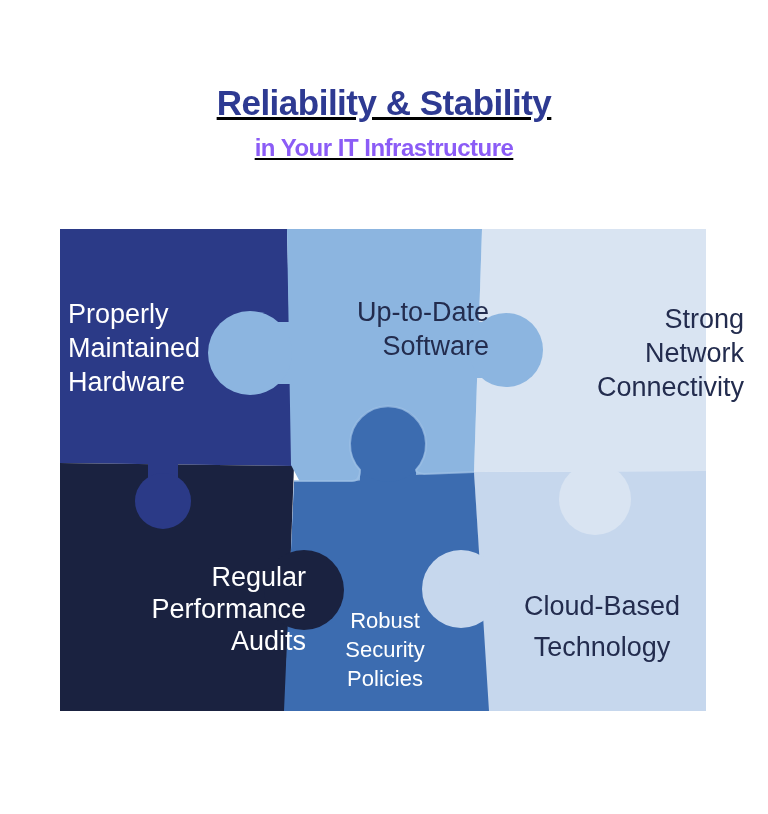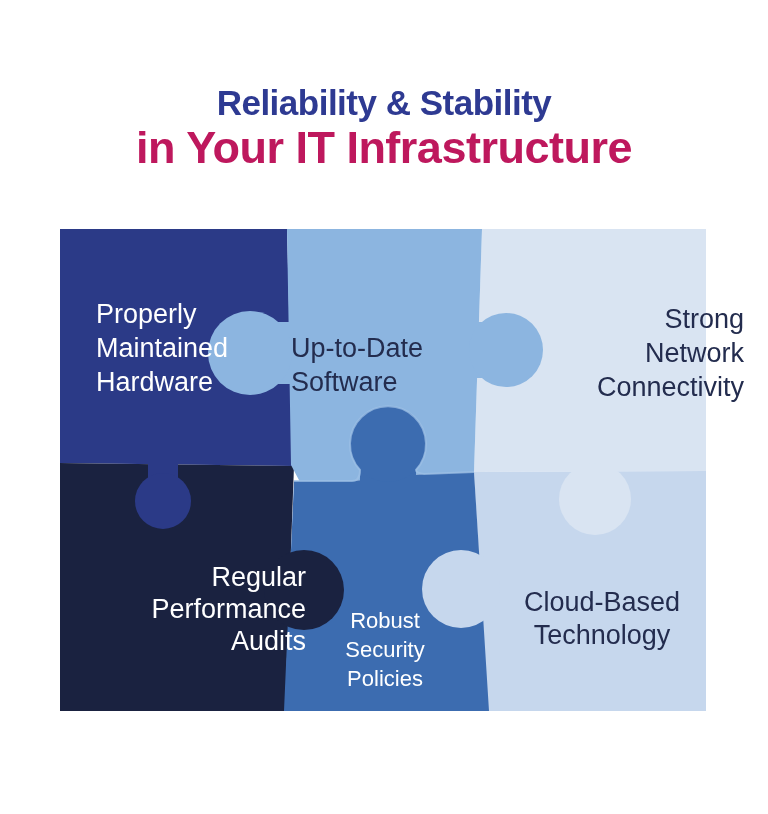--- a/index.html
+++ b/index.html
@@ -9,45 +9,46 @@
     background:#ffffff;
     overflow:hidden;
     font-family:"Liberation Sans", sans-serif;
   }
   .title{
     position:absolute;
     top:80px;left:0;right:0;
     text-align:center;
     font-weight:700;
     letter-spacing:-0.5px;
+    text-decoration:underline;
   }
   .title-line1{
     font-size:35px;line-height:45px;
     color:#2e3a92;
   }
   .title-line2{
-    font-size:45px;line-height:45px;
-    color:#be185d;
+    font-size:24px;line-height:45px;
+    color:#8b5cf6;
   }
   .puzzle-svg{position:absolute;left:0;top:0;}
   .piece-label{
     position:absolute;
     white-space:pre-line;
     font-size:27px;
     line-height:34px;
     font-weight:400;
   }
   .label-light{color:#ffffff;}
   .label-dark{color:#232c4e;}
-  .lbl-tl{left:96px;top:297px;width:200px;text-align:left;}
-  .lbl-tm{left:291px;top:295px;width:220px;text-align:left;margin-top:36px;}
+  .lbl-tl{left:68px;top:297px;width:200px;text-align:left;}
+  .lbl-tm{left:269px;top:295px;width:220px;text-align:right;}
   .lbl-tr{left:500px;top:302px;width:244px;text-align:right;}
   .lbl-bl{left:86px;top:561px;width:220px;text-align:right;line-height:32px;}
   .lbl-bm{left:303px;top:606px;width:164px;text-align:center;font-size:22px;line-height:29px;}
-  .lbl-br{left:480px;top:586px;width:244px;text-align:center;line-height:33px;}
+  .lbl-br{left:480px;top:586px;width:244px;text-align:center;line-height:41px;}
 </style>
 </head>
 <body>
 
 <div class="page">
 
   <div class="title">
     <div class="title-line1">Reliability &amp; Stability</div>
     <div class="title-line2">in Your IT Infrastructure</div>
   </div>

